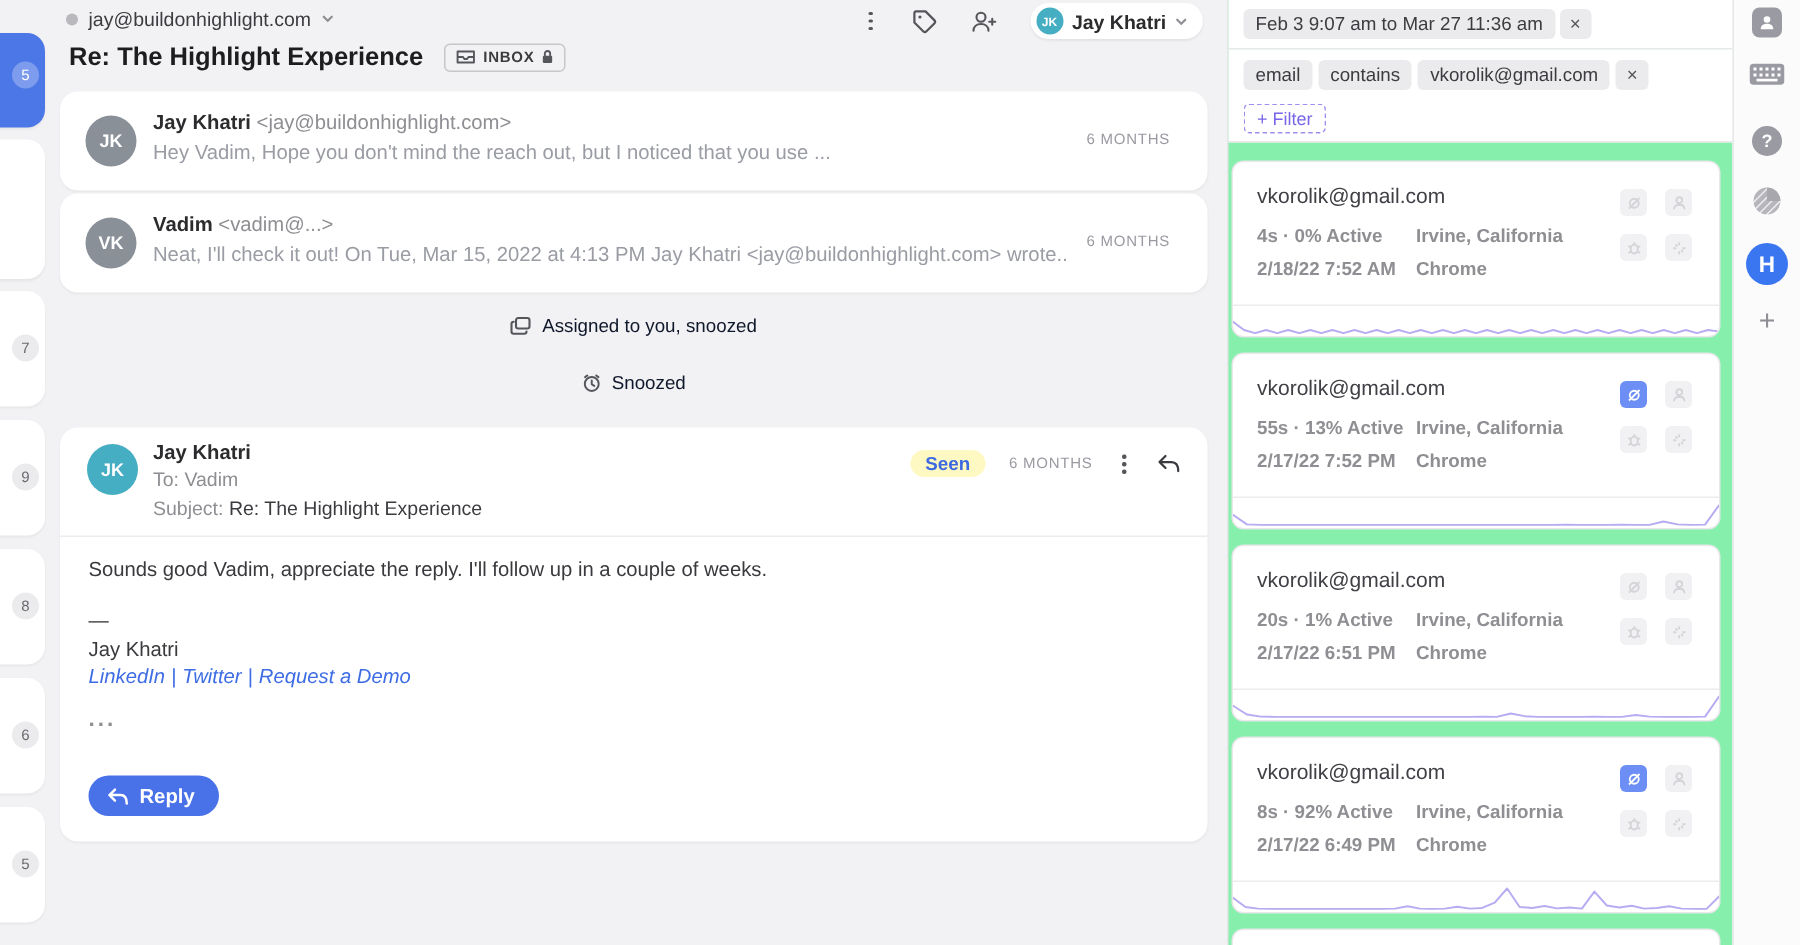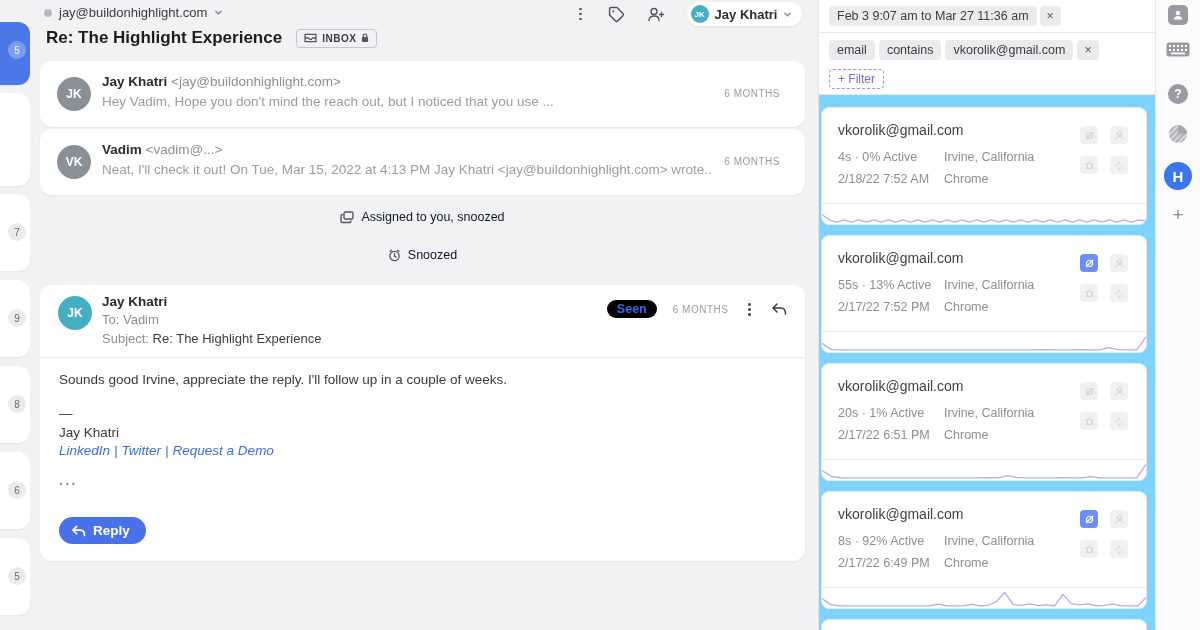--- a/index.html
+++ b/index.html
@@ -63,54 +63,54 @@
 
   
   .open-card { position:absolute; left:40px; top:285px; width:765px; height:276px; background:#fff;
                border-radius:12px; box-shadow:0 1px 2px rgba(0,0,0,.05); }
   .open-card .avatar { left:18px; top:11px; }
   .oc-name { position:absolute; left:62px; top:9px; font-size:13.5px; font-weight:700; color:#2c2c2e; }
   .oc-to { position:absolute; left:62px; top:27px; font-size:13px; color:#8e8e93; }
   .oc-subj { position:absolute; left:62px; top:46px; font-size:13px; color:#8e8e93; }
   .oc-subj b { color:#3c3c40; font-weight:400; }
   .oc-right { position:absolute; right:18px; top:14px; display:flex; align-items:center; gap:16px; }
-  .seen-badge { background:#000000; color:#3d68e2; font-size:12.5px; font-weight:600;
+  .seen-badge { background:#fef9c3; color:#3d68e2; font-size:12.5px; font-weight:600;
                 border-radius:10px; padding:2px 10px; }
   .oc-time { font-size:10px; letter-spacing:.5px; color:#9a9aa2; font-weight:500; }
   .oc-div { position:absolute; left:0; top:72px; width:100%; height:1px; background:#ececee; }
   .oc-body { position:absolute; left:19px; top:87px; font-size:13.5px; color:#3a3a3e; }
   .oc-dash { position:absolute; left:19px; top:121px; font-size:13.5px; color:#3a3a3e; }
   .oc-sig  { position:absolute; left:19px; top:140px; font-size:13.5px; color:#3a3a3e; }
   .oc-links { position:absolute; left:19px; top:158px; font-size:13.5px;font-style:italic; }
   .oc-links a { color:#3d6ce4; text-decoration:none; }
   .oc-links .sep { color:#3d6ce4; margin:0 4px; }
   .oc-ellipsis { position:absolute; left:19px; top:186px; font-size:15px; letter-spacing:2px;
                  color:#8e8e93; font-weight:700; }
   .reply-btn { position:absolute; left:19px; top:232px; display:flex; align-items:center; gap:7px;
                background:#4a72e8; color:#fff; font-size:13.5px; font-weight:700; border:none;
                border-radius:14px; padding:6px 16px 6px 12px; cursor:pointer; }
 
   
   .sessions { position:absolute; left:818px; top:0; width:337px; height:630px;
-              border-left:1px solid #e6e6e8; background:#7dd3fc; }
+              border-left:1px solid #e6e6e8; background:#86efac; }
   .filter-sec { background:#fff; border-bottom:1px solid #e8e8ea; position:relative; }
   .sec1 { height:33px; } .sec2 { height:62px; }
   .chip-row { position:absolute; left:10px; top:6px; display:flex; gap:3px; }
   .chip { background:#ebebed; border-radius:4px; padding:3px 8px; font-size:12.5px; color:#3c3c40; }
   .chip.x { padding:3px 7px; cursor:pointer; color:#55565a; }
   .sec2 .chip-row { top:7px; gap:4px; }
   .add-filter { position:absolute; left:10px; top:36px; border:1px dashed #9b8ff0; color:#7766e8;
                 background:transparent; border-radius:4px; font-size:12px; padding:2px 8px; cursor:pointer; }
 
   .sess-card { position:absolute; left:2px; width:326px; height:118px; background:#fff;
                border:1px solid #e8e8ea; border-radius:8px; overflow:hidden; }
   .sc0 { top:107px; } .sc1 { top:235px; } .sc2 { top:363px; } .sc3 { top:491px; }
   .sc4 { top:619px; height:80px; }
   .sess-email { position:absolute; left:16px; top:14px; font-size:14px; color:#404046; }
-  .sess-meta { position:absolute; font-size:12.5px; color:#8e8e93; white-space:nowrap; }
+  .sess-meta { position:absolute; font-size:12.5px; color:#8e8e93; white-space:nowrap;font-weight:bold; }
   .m-dur { left:16px; top:42px; } .m-loc { left:122px; top:42px; }
   .m-date { left:16px; top:64px; } .m-brw { left:122px; top:64px; }
   .sess-icons { position:absolute; right:18px; top:18px; display:grid;
                 grid-template-columns:18px 18px; grid-auto-rows:18px; gap:12px 12px; }
   .sbadge { width:18px; height:18px; border-radius:4px; background:#f1f1f3; display:flex;
             align-items:center; justify-content:center; }
   .sbadge svg { stroke:#d3d3d8; fill:none; stroke-width:1.2; }
   .sbadge.on { background:#6d8ef4; }
   .sbadge.on svg { stroke:#fff; }
   .spark { position:absolute; left:0; bottom:0; width:100%; height:21px; border-top:1px solid #ececee; }
@@ -242,21 +242,21 @@
       <div class="kebab">
           <i></i>
           <i></i>
           <i></i>
         </div>
       <svg width="16" height="14" viewBox="0 0 16 14">
         <path d="M6 2 L2 6 L6 10 M2 6 H10 C13 6 14.5 8 14.5 12" fill="none" stroke="#3c3c40" stroke-width="1.5" stroke-linecap="round" stroke-linejoin="round"></path>
       </svg>
     </div>
     <div class="oc-div"></div>
-    <div class="oc-body">Sounds good Irvine, appreciate the reply. I'll follow up in a couple of weeks.</div>
+    <div class="oc-body">Sounds good Vadim, appreciate the reply. I'll follow up in a couple of weeks.</div>
     <div class="oc-dash">—</div>
     <div class="oc-sig">Jay Khatri</div>
     <div class="oc-links">
       <a href="#">LinkedIn</a><span class="sep">|</span><a href="#">Twitter</a><span class="sep">|</span><a href="#">Request a Demo</a>
     </div>
     <div class="oc-ellipsis">...</div>
     <button class="reply-btn">
       <svg width="15" height="12" viewBox="0 0 16 13">
         <path d="M6 1.5 L2 5.5 L6 9.5 M2 5.5 H10 C13 5.5 14.5 7.5 14.5 11.5" fill="none" stroke="#fff" stroke-width="1.8" stroke-linecap="round" stroke-linejoin="round"></path>
       </svg>

